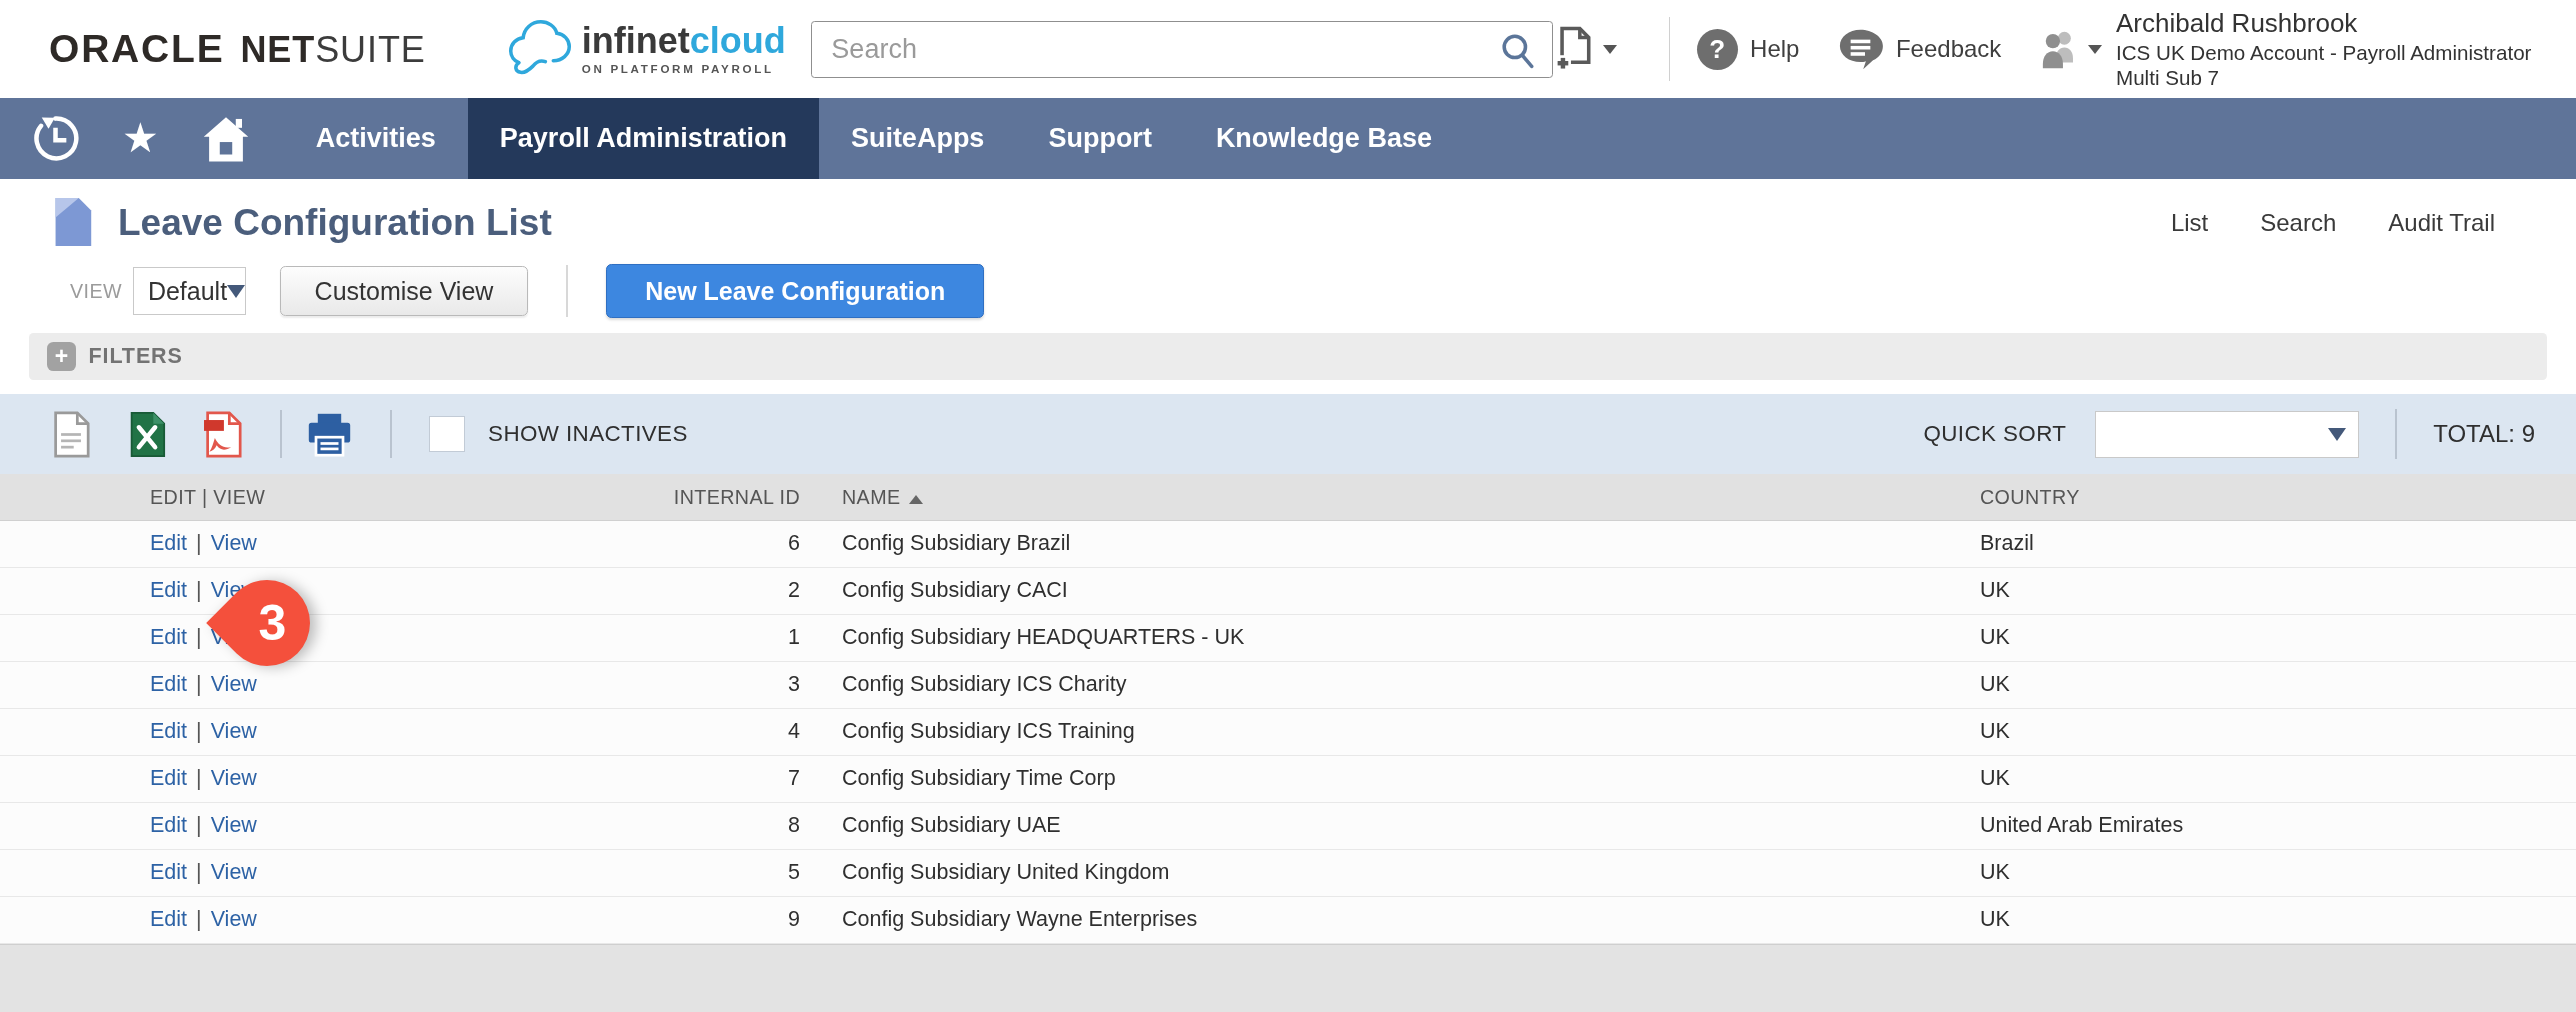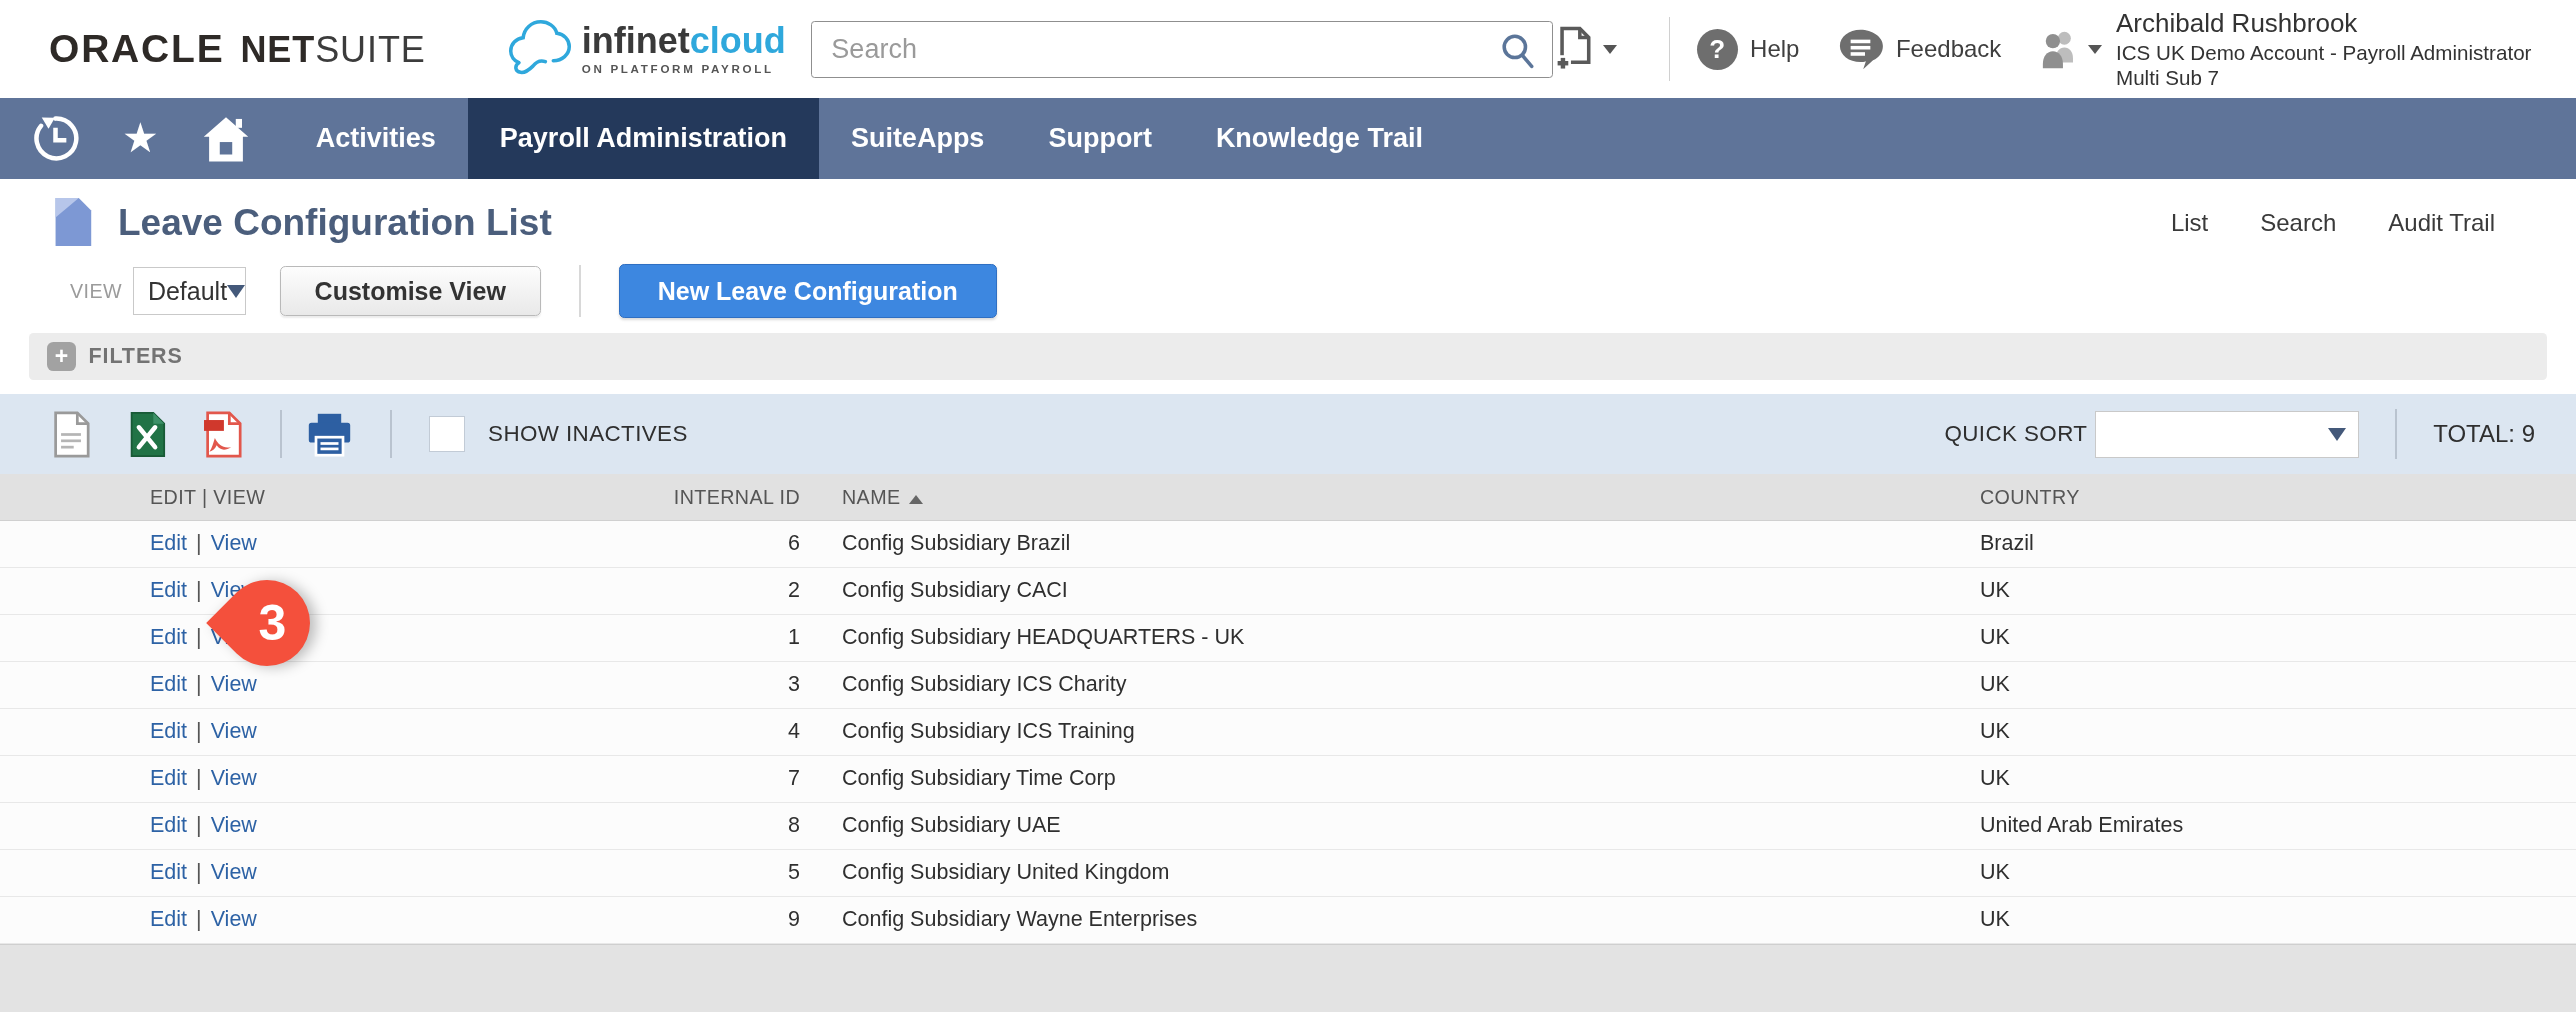--- a/index.html
+++ b/index.html
@@ -52,37 +52,37 @@
   .title-link { font-size:24px; color:#3a3a3a; margin-left:52px; cursor:pointer; text-decoration:none; }
 
   
   .controlsrow { height:59px; display:flex; align-items:center; padding:0 0 0 70px; margin-top:3.6px; flex:0 0 auto; }
   .view-label { font-size:19.7px; color:#9b9b9b; margin-right:10.7px; letter-spacing:0.4px; }
   .select { height:48px; background:#fff; border:1.8px solid #c9c9c9; display:flex; align-items:center; justify-content:space-between; padding:0 12.5px 0 14.3px; cursor:pointer; }
   .view-select { width:113px; }
   .select-value { font-size:25px; color:#333; }
   .sel-tri { width:0; height:0; border-left:9.8px solid transparent; border-right:9.8px solid transparent; border-top:13.4px solid #44597a; }
   .btn { height:50px; display:flex; align-items:center; border-radius:5.4px; font-size:25px; cursor:pointer; white-space:nowrap; }
-  .btn-secondary { margin-left:34px; padding:12px 34px; border:1.8px solid #b9b9b9; background:linear-gradient(#fdfdfd,#e9e9e9); color:#333; font-weight:700; box-shadow:0 1.8px 1.8px rgba(0,0,0,0.08); }
+  .btn-secondary { margin-left:34px; padding:12px 34px; border:1.8px solid #b9b9b9; background:linear-gradient(#fdfdfd,#e9e9e9); color:#333; font-weight:400; box-shadow:0 1.8px 1.8px rgba(0,0,0,0.08); }
   .ctrl-divider { width:1.8px; height:52px; background:#d8d8d8; margin:0 38px; }
   .btn-primary { height:54px; padding:0 38px; background:#3d87e0; border:1.8px solid #2f6fc2; color:#fff; font-weight:700; box-shadow:0 1.8px 2.7px rgba(0,0,0,0.15); }
 
   
   .filtersbar { margin:12.5px 29px 0 29px; height:47px; background:#ececec; border-radius:4.5px; display:flex; align-items:center; padding:0 18px; cursor:pointer; flex:0 0 auto; }
   .plus-ico { width:29px; height:29px; border-radius:6.3px; background:#a2a2a2; color:#fff; font-size:23px; font-weight:700; display:flex; align-items:center; justify-content:center; line-height:1; }
   .filters-label { font-size:21.5px; font-weight:700; color:#737373; margin-left:12.5px; letter-spacing:0.9px;text-align:right; }
 
   
   .toolbar { margin-top:14.3px; height:80px; background:#dce6f1; display:flex; align-items:center; padding:0 41px 0 52px; flex:0 0 auto; }
   .tool-ico { margin-right:38px; cursor:pointer; display:flex; align-items:center; }
   .tool-divider { width:1.8px; height:48px; background:#b9c3cf; margin:0 25px 0 0; }
   .checkbox { width:36px; height:36px; background:#fff; border:1.8px solid #c2cbd6; margin:0 23px 0 12.5px; cursor:pointer; }
   .show-inactives { font-size:22.4px; color:#2f2f2f; letter-spacing:0.4px; cursor:pointer; }
   .toolbar-spacer { flex:1; }
-  .quicksort-label { font-size:22.4px; color:#2f2f2f; letter-spacing:0.4px; margin-right:8px; }
+  .quicksort-label { font-size:22.4px; color:#2f2f2f; letter-spacing:0.4px; margin-right:29px; }
   .qs-select { width:264px; height:47px; border:1.8px solid #c9c9c9; }
   .qs-divider { width:1.8px; height:50px; background:#b9c3cf; margin:0 36px; }
   .total-label { font-size:24px; color:#2f2f2f; }
 
   
   .thead { height:47px; background:#e1e1e1; position:relative; flex:0 0 auto; border-bottom:0.9px solid #d0d0d0; }
   .hcell { position:absolute; top:0; height:47px; line-height:47px; font-size:19.7px; color:#555; letter-spacing:0.4px; white-space:nowrap; }
   .trow { height:47px; background:#fcfcfc; position:relative; border-bottom:1.8px solid #e8e8e8; flex:0 0 auto; }
   .cell { position:absolute; top:0; height:47px; line-height:45px; font-size:21.5px; color:#2f2f2f; white-space:nowrap; }
   .c-act { left:150px; }
@@ -185,21 +185,21 @@
           <polygon points="27,2 2,24 8,24 8,52 46,52 46,24 52,24" fill="#fff"></polygon>
           <rect x="38" y="4" width="7" height="10" fill="#fff"></rect>
           <rect x="20" y="30" width="14" height="14" fill="#5f7499"></rect>
         </svg>
     </span>
     <div class="nav-tabs">
       <a class="nav-tab">Activities</a>
       <a class="nav-tab active">Payroll Administration</a>
       <a class="nav-tab">SuiteApps</a>
       <a class="nav-tab">Support</a>
-      <a class="nav-tab">Knowledge Trail</a>
+      <a class="nav-tab">Knowledge Base</a>
     </div>
   </nav>
 
   <div class="titlerow">
     <span class="title-ico">
       <svg width="41" height="52" viewBox="0 0 46 58">
           <path d="M4 2h26l14 14v40H4z" fill="#7d98d4"></path>
           <path d="M4 2h26L4 24z" fill="#b7c6ea"></path>
         </svg>
     </span>

